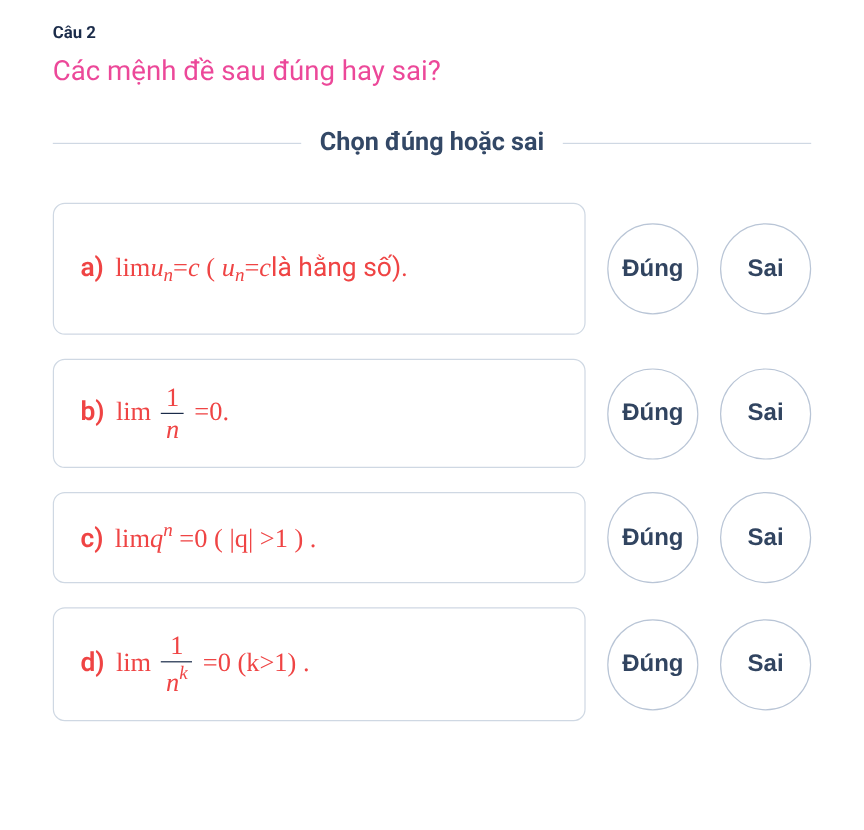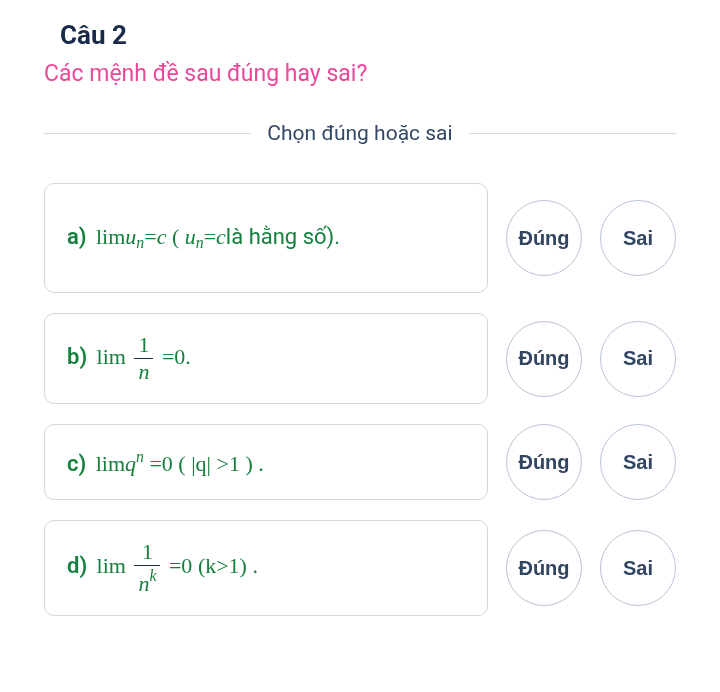--- a/index.html
+++ b/index.html
@@ -5,25 +5,24 @@
   * { box-sizing: border-box; margin: 0; padding: 0; }
   body {
     font-family: -apple-system, BlinkMacSystemFont, "Segoe UI", Roboto, Arial, sans-serif;
     background: #fff;
     width: 720px;
     height: 692px;
     padding: 20px 44px;
   }
   .question-header { margin-bottom: 14px; }
   .question-title {
-    font-size: 26px;
+    font-size: 14px;
     font-weight: 700;
     color: #1a2b49;
     margin-bottom: 10px;
-    margin-left: 16px;
   }
   .question-prompt {
     font-size: 23px;
     color: #ec4899;
     font-weight: 400;
   }
   .divider-line {
     display: flex;
     align-items: center;
     margin: 34px 0 38px 0;
@@ -31,35 +30,35 @@
   .divider-line::before,
   .divider-line::after {
     content: "";
     flex: 1;
     height: 1px;
     background: #cfd8e3;
   }
   .divider-text {
     padding: 0 16px;
     font-size: 21px;
-    font-weight: 400;
+    font-weight: 700;
     color: #334866;
   }
   .statements { display: flex; flex-direction: column; gap: 20px; }
   .row {
     display: flex;
     align-items: center;
     gap: 18px;
   }
   .statement-card {
     flex: 1;
     border: 1px solid #cfd8e3;
     border-radius: 10px;
     padding: 20px 22px;
-    color: #15803d;
+    color: #ef4444;
     font-size: 22px;
     line-height: 1.45;
     display: flex;
     align-items: center;
     min-height: 72px;
   }
   .tall { min-height: 110px; }
   .choice-btn {
     width: 76px;
     height: 76px;

